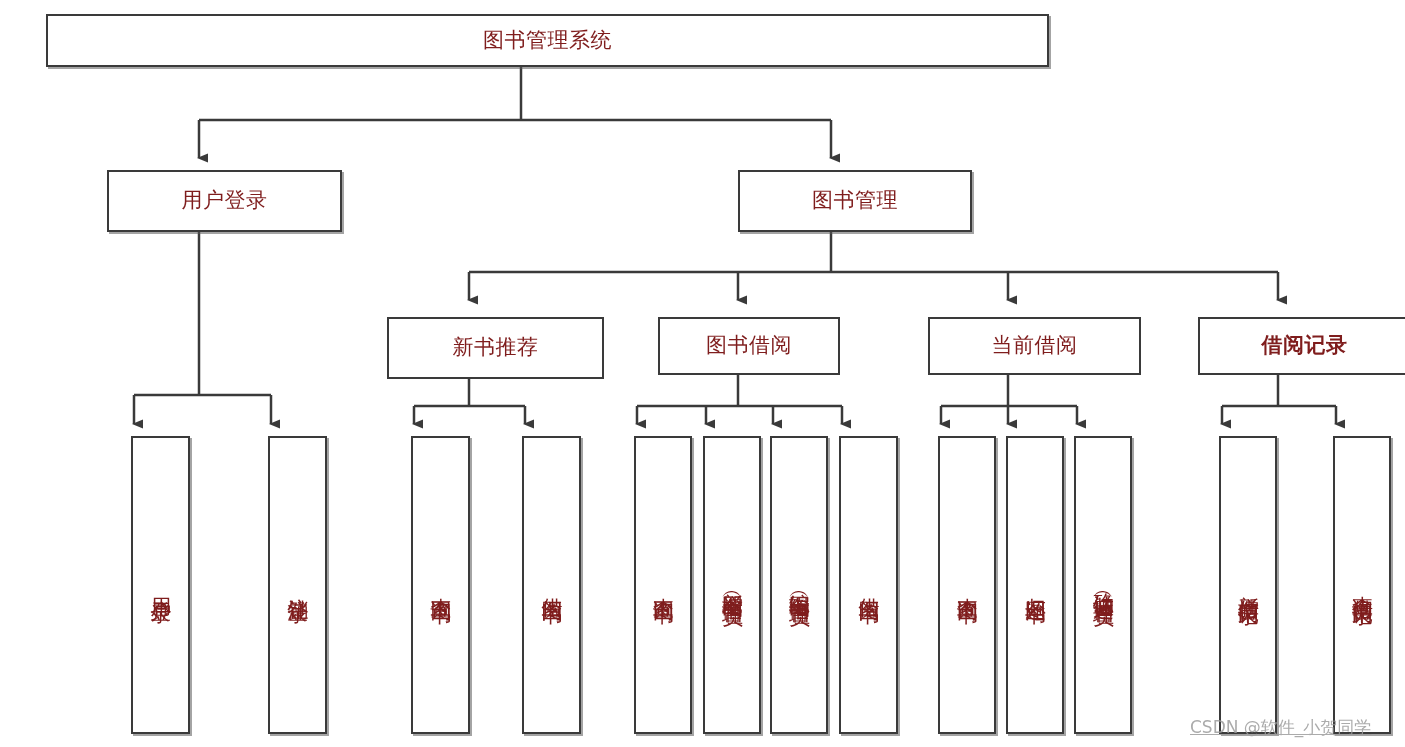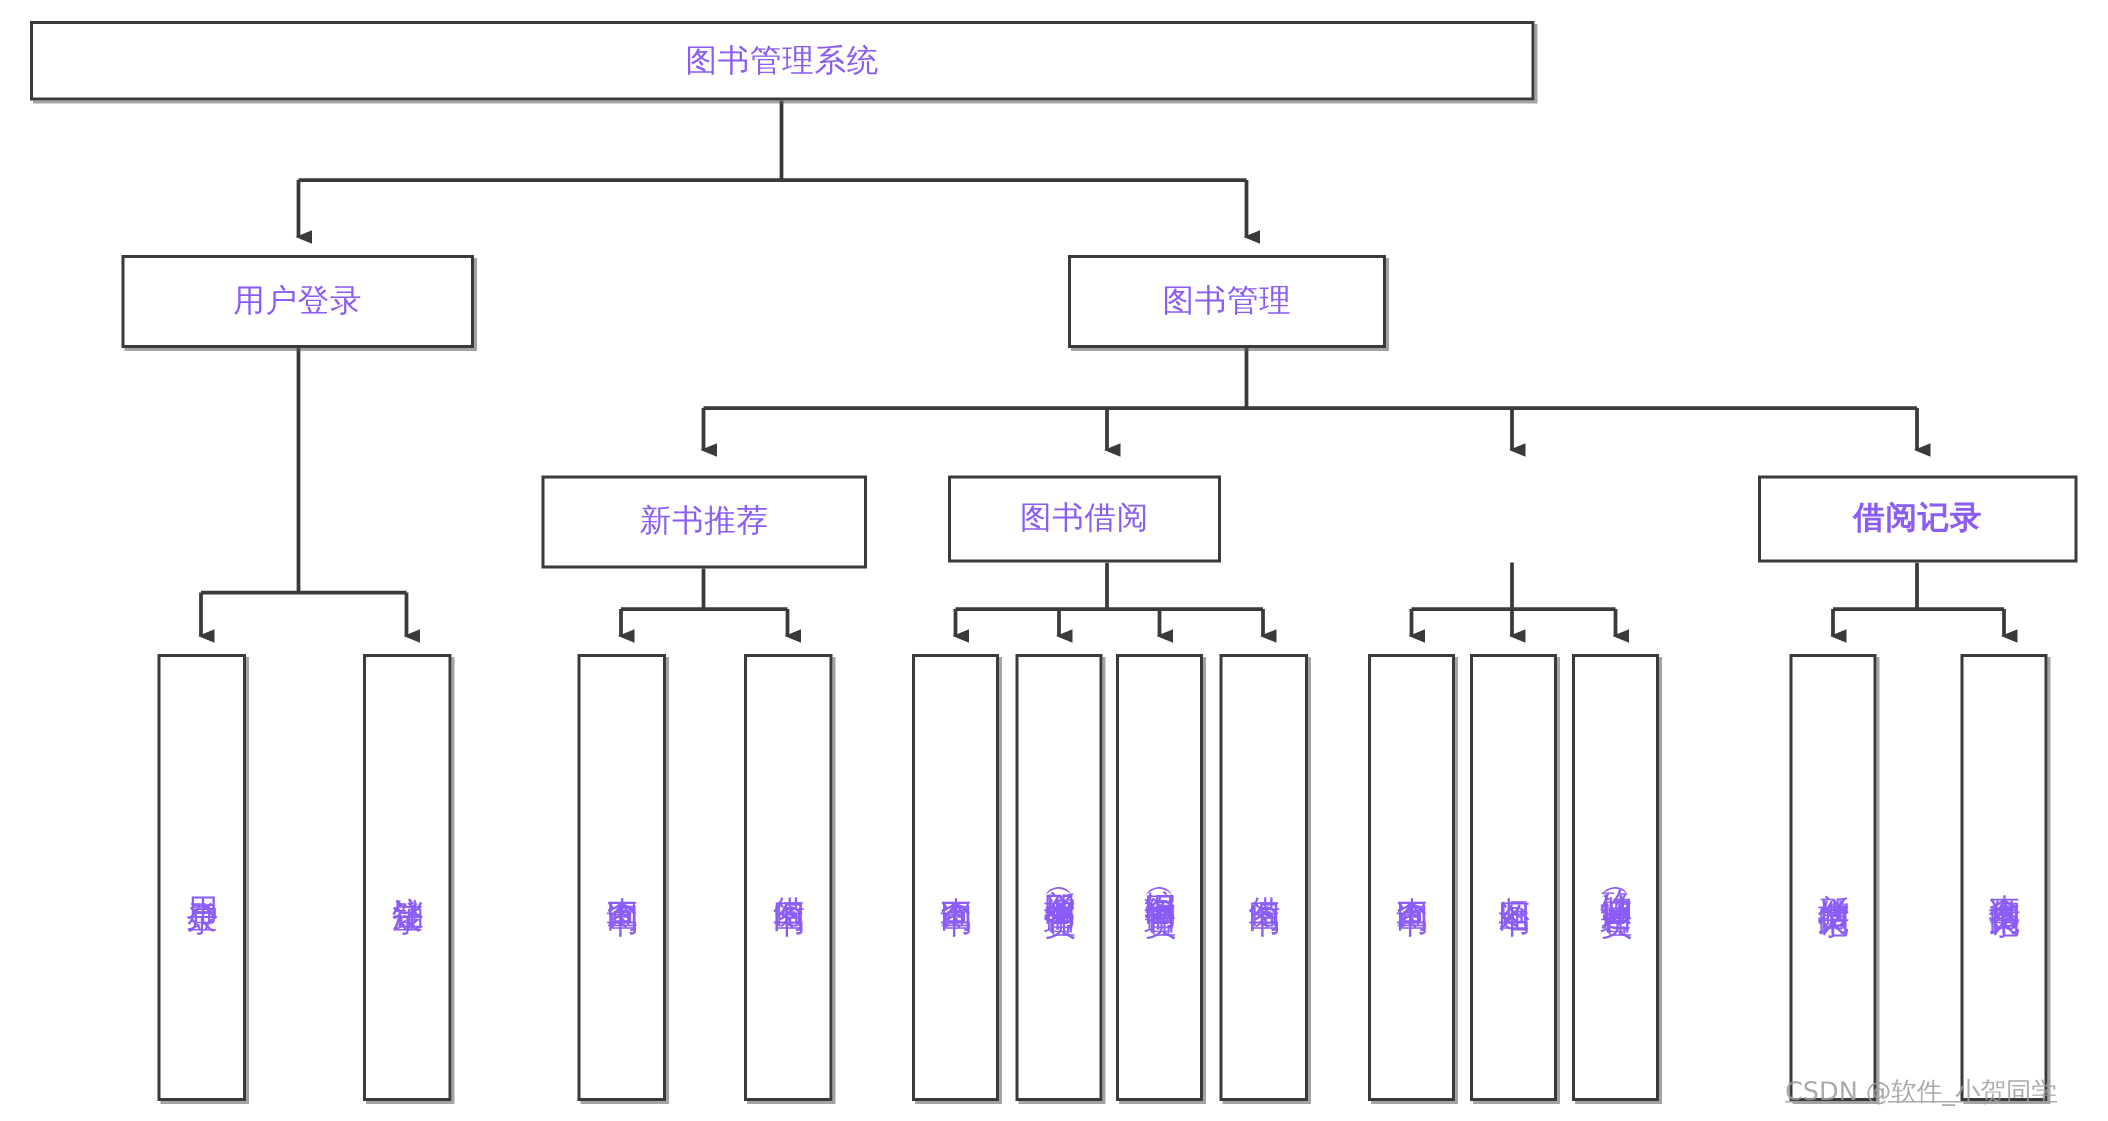--- a/index.html
+++ b/index.html
@@ -26,21 +26,22 @@
     pointer-events: none;
   }
   .node {
     position: absolute;
     box-sizing: border-box;
     background: #ffffff;
     border: 2px solid #3a3a3a;
     display: flex;
     align-items: center;
     justify-content: center;
-    color: #8b5cf6;
+    color: #7f1d1d;
+    margin-left: 26px;
   }
   .node.shadowed {
     box-shadow: 2px 2px 0 rgba(90,90,90,0.55);
   }
   .node .label {
     display: block;
     text-align: center;
     line-height: 1.22;
     white-space: pre;
   }
@@ -126,30 +127,33 @@
     </g>
   </svg>
 
   <div class="node root shadowed" style="left:20px; top:14px; width:1003px; height:53px;">
     <span class="label">图书管理系统</span>
   </div>
 
   <div class="node horiz shadowed" style="left:81px; top:170px; width:235px; height:62px;">
     <span class="label">用户登录</span>
   </div>
-  <div class="node horiz shadowed" style="left:712px; top:170px; width:212px; height:62px;">
+  <div class="node horiz shadowed" style="left:712px; top:170px; width:234px; height:62px;">
     <span class="label">图书管理</span>
   </div>
 
   <div class="node horiz" style="left:361px; top:317px; width:217px; height:62px;">
     <span class="label">新书推荐</span>
   </div>
   <div class="node horiz" style="left:632px; top:317px; width:182px; height:58px;">
     <span class="label">图书借阅</span>
   </div>
+  <div class="node horiz" style="left:902px; top:317px; width:213px; height:58px;">
+    <span class="label">当前借阅</span>
+  </div>
   <div class="node horiz" style="left:1172px; top:317px; width:213px; height:58px;font-weight:bold;">
     <span class="label">借阅记录</span>
   </div>
 
   <div class="node vert shadowed" style="left:105px; top:436px; width:59px; height:298px;">
     <span class="label">用户登录</span>
   </div>
   <div class="node vert shadowed" style="left:242px; top:436px; width:59px; height:298px;">
     <span class="label">注销登录</span>
   </div>

